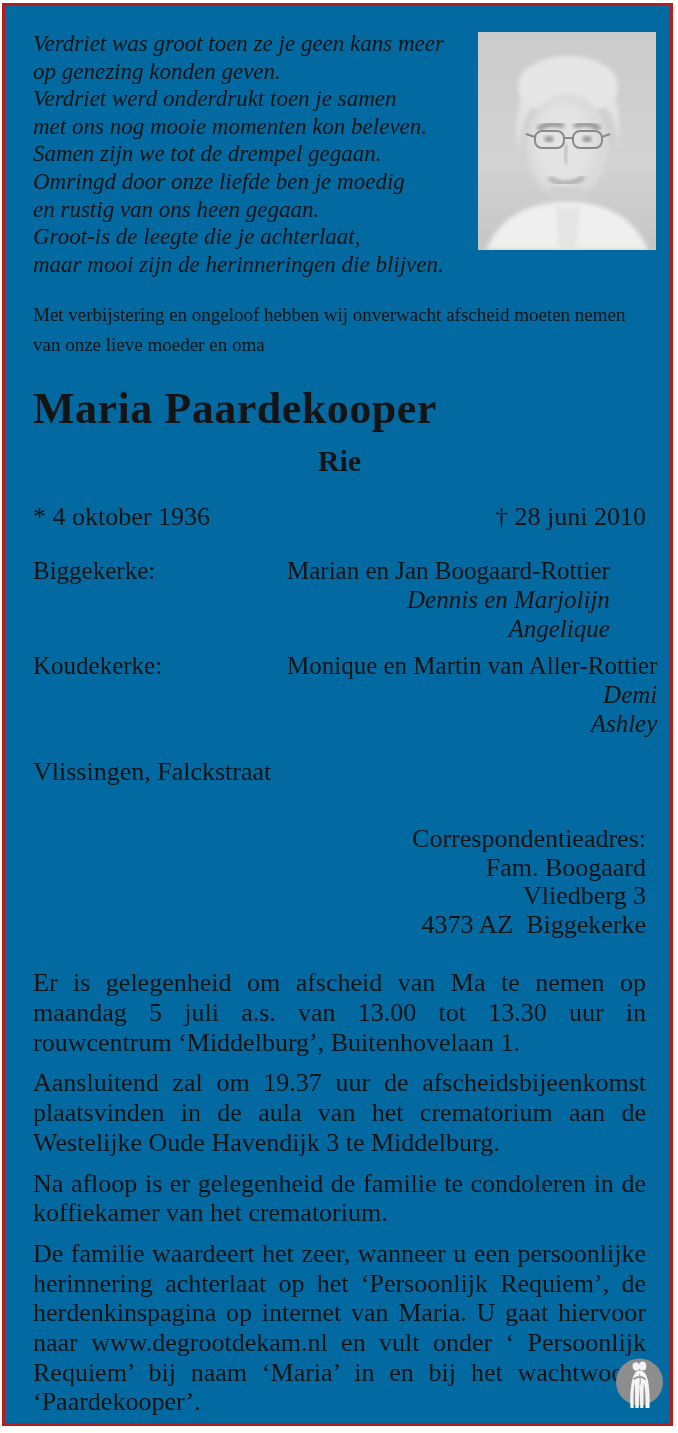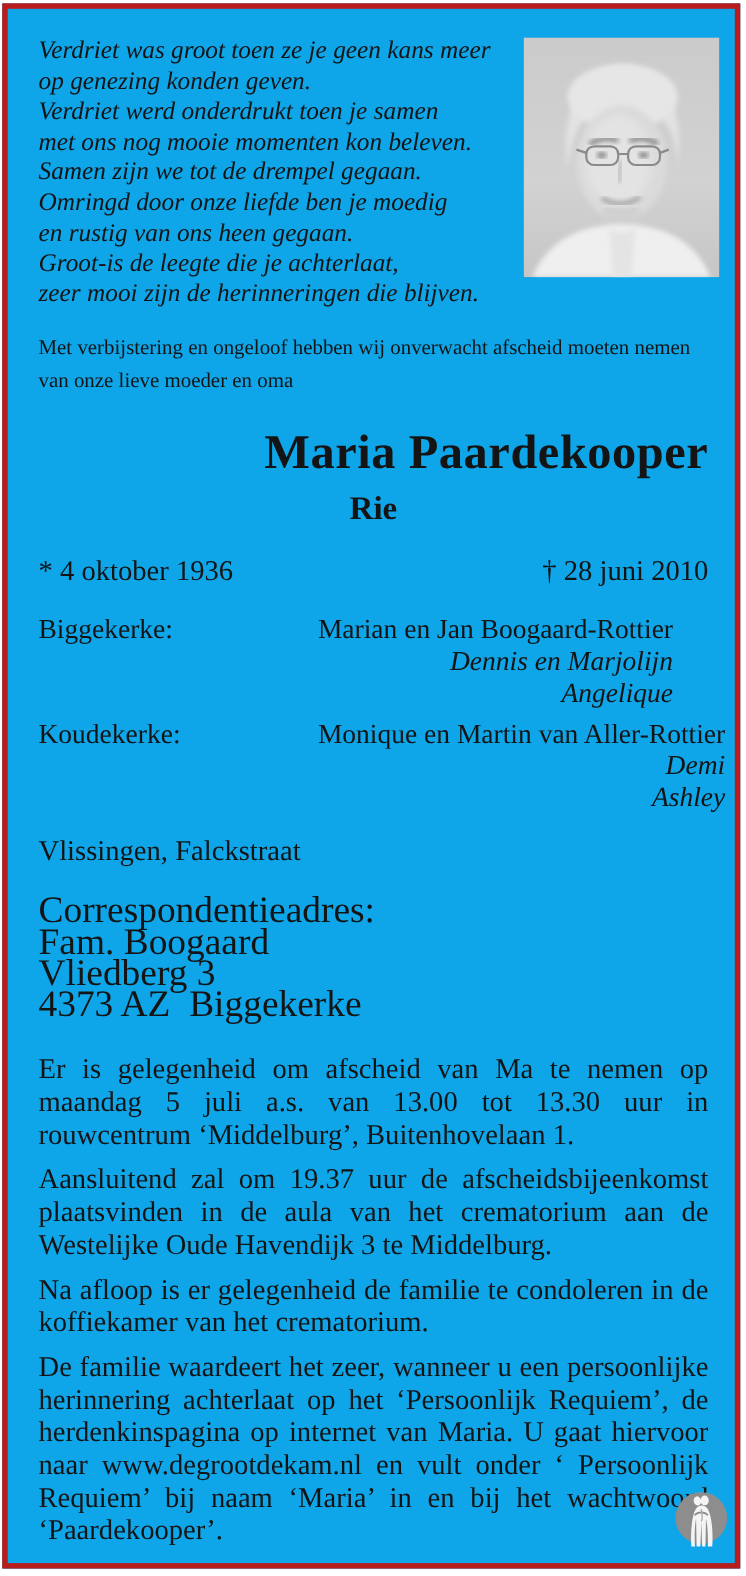--- a/index.html
+++ b/index.html
@@ -8,22 +8,22 @@
     width: 678px;
     height: 1433px;
     background: #ffffff;
     overflow: hidden;
     font-family: "Liberation Serif", serif;
     color: #141414;
   }
   .frame {
     position: absolute;
     left: 2px; top: 3px; right: 5px; bottom: 7px;
-    border: 5px solid #b91c1c;
-    background: #0ea5e9;
+    border: 3px solid #b91c1c;
+    background: #0369a1;
     overflow: hidden;
   }
   .content {
     position: absolute;
     left: 0; top: 0; right: 0; bottom: 0;
     padding: 24px 24px 0 28px;
     overflow: hidden;
   }
   
   .top-row { display: flex; align-items: flex-start; }
@@ -45,21 +45,21 @@
   .photo svg { display: block; width: 100%; height: 100%; }
   
   .intro {
     margin-top: 22px;
     font-size: 19px;
     line-height: 30px;
     max-width: 620px;
   }
   .deceased-name {
     margin: 26px 0 0 0;
-    text-align: right;
+    text-align: left;
     font-size: 44px;
     line-height: 46px;
     font-weight: bold;
     letter-spacing: 0.5px;
   }
   .nickname {
     margin-top: 12px;
     text-align: center;
     font-size: 30px;
     font-weight: bold;
@@ -78,21 +78,21 @@
   .family-place {
     flex: 0 0 237px;
     text-align: left;
     white-space: nowrap;
   }
   .family-members { margin-left: 17px; }
   .family-members div { white-space: nowrap; text-align: right; }
   .italic { font-style: italic; font-family: Liberation Serif, serif; }
   
   .residence { margin-top: 19px; font-size: 26px; line-height: 30px; }
-  .correspondence { margin-top: 25px; font-size: 34px; line-height: 28.5px; }
+  .correspondence { margin-top: 38px; font-size: 26px; line-height: 28.5px; text-align: right; }
   .correspondence div { white-space: pre-wrap; }
   
   .paragraphs { margin-top: 29px; }
   .paragraphs p {
     margin: 0 0 11px 0;
     font-size: 26px;
     line-height: 29.7px;
     text-align: justify;
   }
   
@@ -122,21 +122,21 @@
     <div class="top-row">
       <div class="poem">
         <div>Verdriet was groot toen ze je geen kans meer</div>
         <div>op genezing konden geven.</div>
         <div>Verdriet werd onderdrukt toen je samen</div>
         <div>met ons nog mooie momenten kon beleven.</div>
         <div>Samen zijn we tot de drempel gegaan.</div>
         <div>Omringd door onze liefde ben je moedig</div>
         <div>en rustig van ons heen gegaan.</div>
         <div>Groot-is de leegte die je achterlaat,</div>
-        <div>zeer mooi zijn de herinneringen die blijven.</div>
+        <div>maar mooi zijn de herinneringen die blijven.</div>
       </div>
 
       <div class="photo">
         <svg viewBox="0 0 178 218" xmlns="http://www.w3.org/2000/svg">
           <defs>
             <linearGradient id="bgG" x1="0" y1="0" x2="0" y2="1">
               <stop offset="0" stop-color="#cbcbcb"></stop>
               <stop offset="0.6" stop-color="#d2d2d2"></stop>
               <stop offset="1" stop-color="#c6c6c6"></stop>
             </linearGradient>

